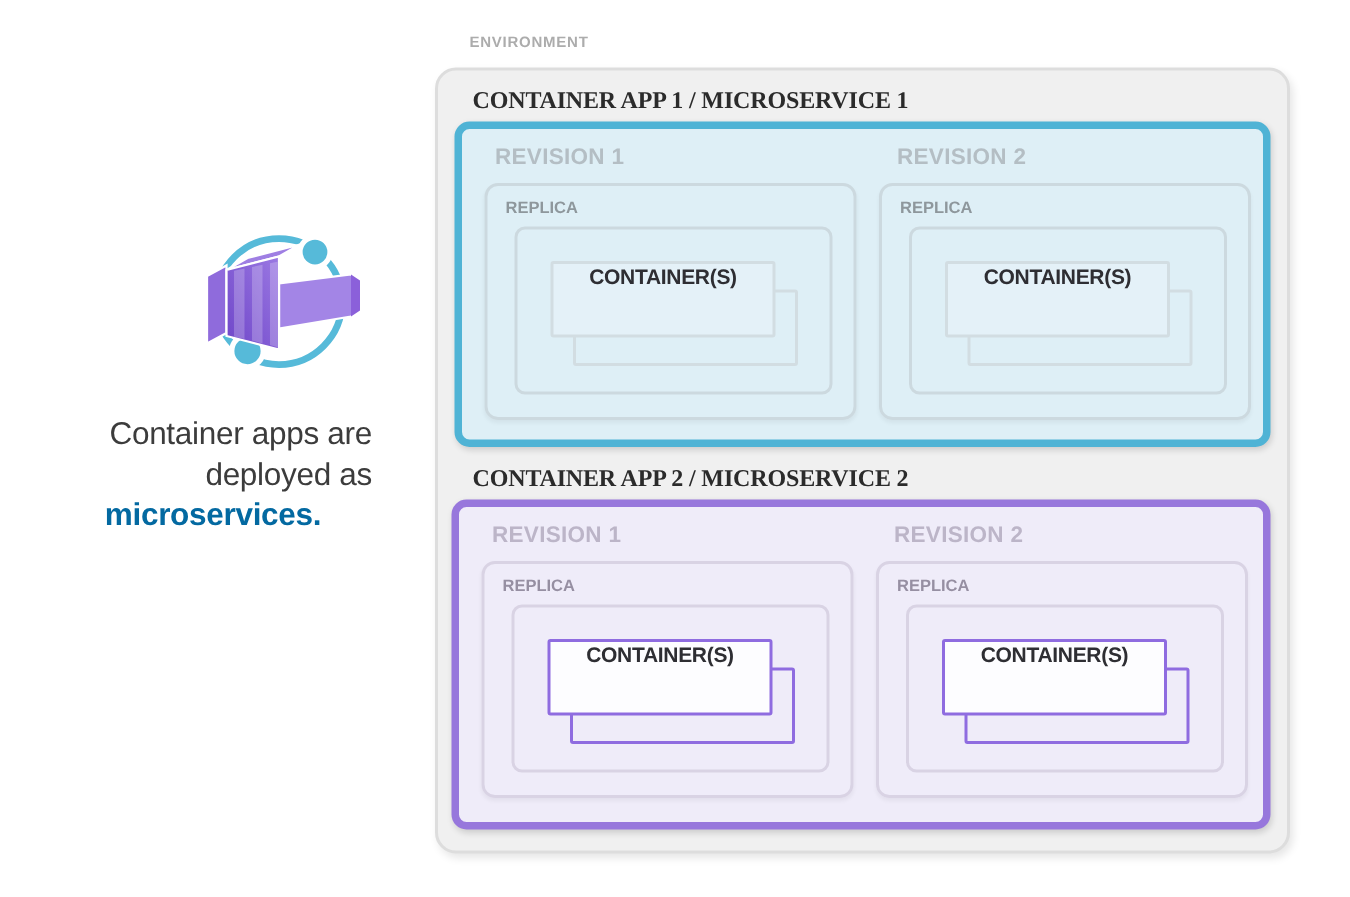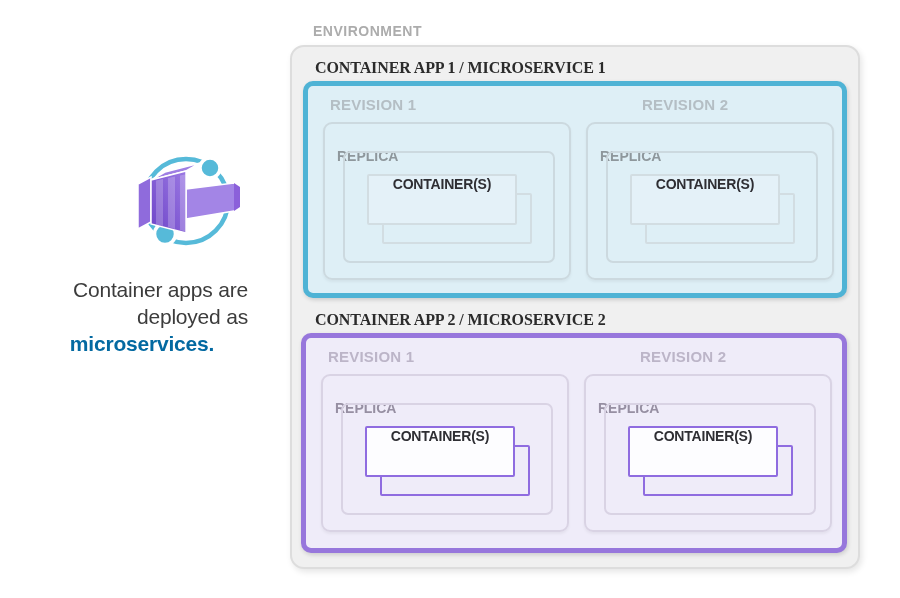--- a/index.html
+++ b/index.html
@@ -11,21 +11,21 @@
   .icon-wrap{position:absolute;left:128px;top:144px;width:116px;height:114px;}
   .caption{
     position:absolute;left:36px;top:276px;width:212px;
     text-align:right;font-size:21px;line-height:27px;color:#3c3c3c;
     letter-spacing:-0.2px;
   }
   .caption .b{font-weight:bold;color:#0369a1;text-align:center;}
   
   .env-label{
     position:absolute;left:313px;top:23px;
-    font-size:14px;font-weight:bold;color:#acacac;letter-spacing:0.5px;
+    font-size:10px;font-weight:bold;color:#acacac;letter-spacing:0.5px;
   }
   .env-box{
     position:absolute;left:290px;top:45px;width:570px;height:524px;
     background:#f0f0f0;border:2px solid #dddddd;border-radius:14px;
     box-shadow:2px 3px 6px rgba(0,0,0,0.10);box-sizing:border-box;
   }
   .app-title{
     position:absolute;left:315px;width:540px;
     font-size:16px;font-weight:bold;color:#2b2b2b;letter-spacing:-0.1px;font-family:Liberation Serif, serif;
   }
@@ -44,32 +44,32 @@
   .app-box.app2{
     left:301px;top:333px;width:546px;height:220px;
     background:#efecf9;border:5px solid #9777dc;
   }
   .rev-label{
     position:absolute;top:10px;font-size:15px;font-weight:bold;letter-spacing:0.2px;
   }
   .app1 .rev-label{color:#b4bec4;}
   .app2 .rev-label{color:#bcb5c8;}
   .rev-label.r1{left:22px;}
-  .rev-label.r2{left:290px;margin-left:44px;}
+  .rev-label.r2{left:290px;}
   .replica{
     position:absolute;top:36px;width:248px;height:158px;
     border-radius:9px;box-sizing:border-box;
     box-shadow:0 2px 3px rgba(0,0,0,0.05);
   }
   .app1 .replica{border:2px solid #ccd9df;}
   .app2 .replica{border:2px solid #d9d3e4;}
   .replica.c1{left:15px;}
   .replica.c2{left:278px;}
   .replica-label{
-    position:absolute;left:12px;top:24px;font-size:14px;font-weight:bold;
+    position:absolute;left:12px;top:9px;font-size:11px;font-weight:bold;
   }
   .app1 .replica-label{color:#8e979c;}
   .app2 .replica-label{color:#968fa2;}
   .inner{
     position:absolute;left:18px;top:27px;width:212px;height:112px;
     border-radius:7px;box-sizing:border-box;
   }
   .app1 .inner{border:2px solid #ccd9df;}
   .app2 .inner{border:2px solid #d9d3e4;}
   .cbox{

